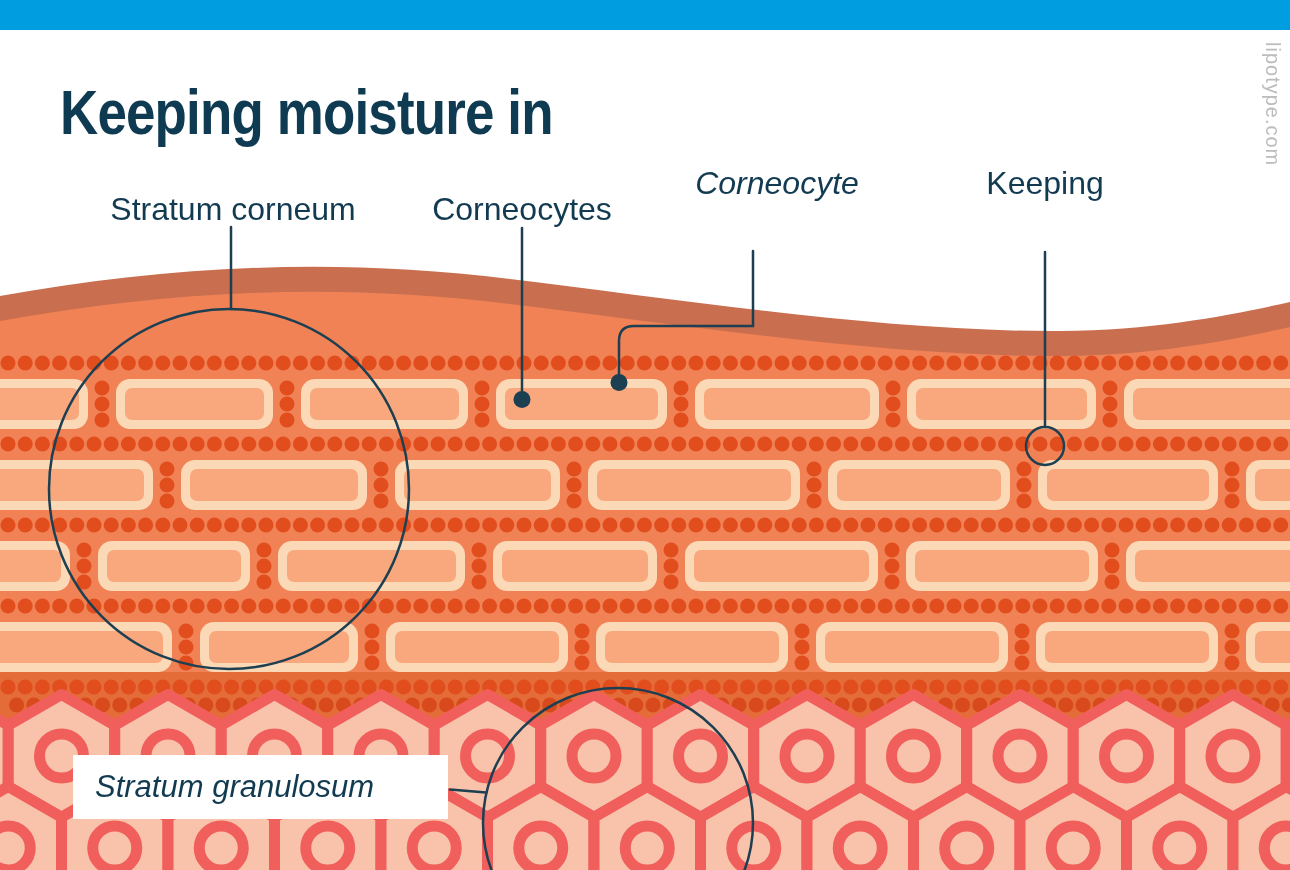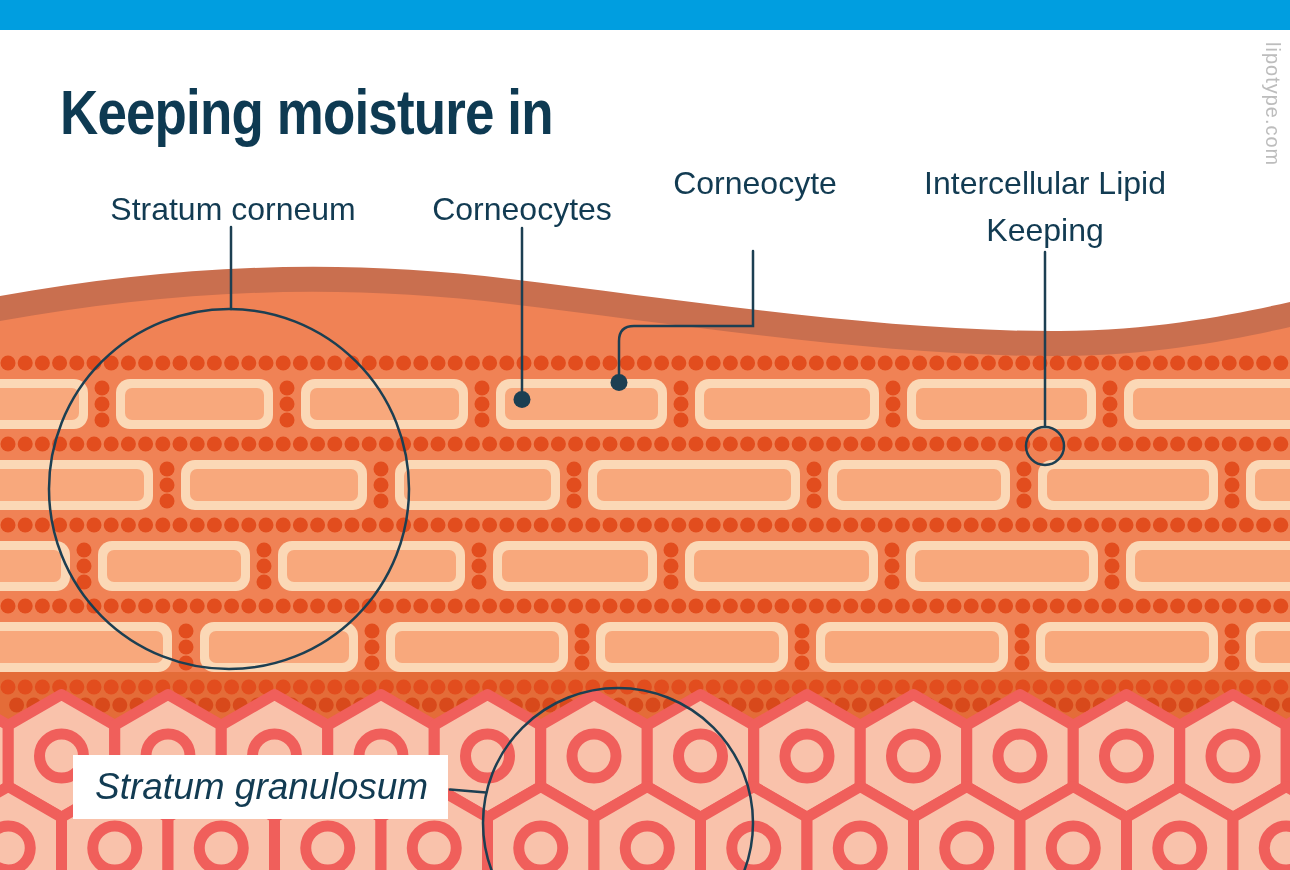--- a/index.html
+++ b/index.html
@@ -30,21 +30,21 @@
     position:absolute;right:6px;top:42px;
     writing-mode:vertical-rl;
     font-size:20px;letter-spacing:1px;
     color:var(--c-watermark);
   }
   .granulosum-box{
     position:absolute;left:73px;top:755px;width:375px;height:64px;
     background:var(--c-label_box_bg);
     display:flex;align-items:center;
     padding-left:22px;box-sizing:border-box;
-    font-size:37px;font-style:italic;
+    font-size:31px;font-style:italic;
     color:var(--c-label_text);white-space:nowrap;
   }
 </style>
 </head>
 <body>
 
 <div class="top-bar"></div>
 
 <svg id="diagram-svg" width="1290" height="870" viewBox="0 0 1290 870" xmlns="http://www.w3.org/2000/svg">
     <path d="M0,296 C170,266 330,257 510,279 C690,301 890,332 1060,331 C1160,330 1235,314 1290,302 L1290,430 L0,430 Z" fill="#C96F4F"></path>
@@ -711,24 +711,23 @@
   </svg>
 
 <div class="page-title">Keeping moisture in</div>
 
 <div class="watermark">lipotype.com</div>
 
 <div class="lbl italic" style="left:88px;top:186px;width:290px;">Stratum corneum</div>
 
 <div class="lbl" style="left:416px;top:186px;width:212px;">Corneocytes</div>
 
-<div class="lbl" style="left:595px;top:160px;width:320px;">
+<div class="lbl" style="left:617px;top:160px;width:320px;font-style:italic;">
   <div>Corneocyte</div>
 </div>
 
 <div class="lbl" style="left:875px;top:160px;width:340px;">
-  <div>Intercellular Lipid</div>
   <div>Keeping</div>
 </div>
 
 <div class="granulosum-box">
   <span>Stratum granulosum</span>
 </div>
 
 </body></html>

